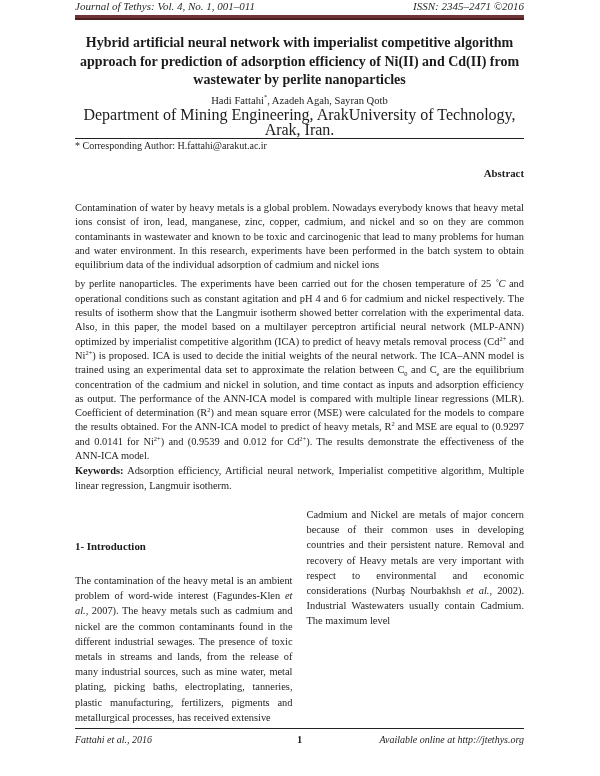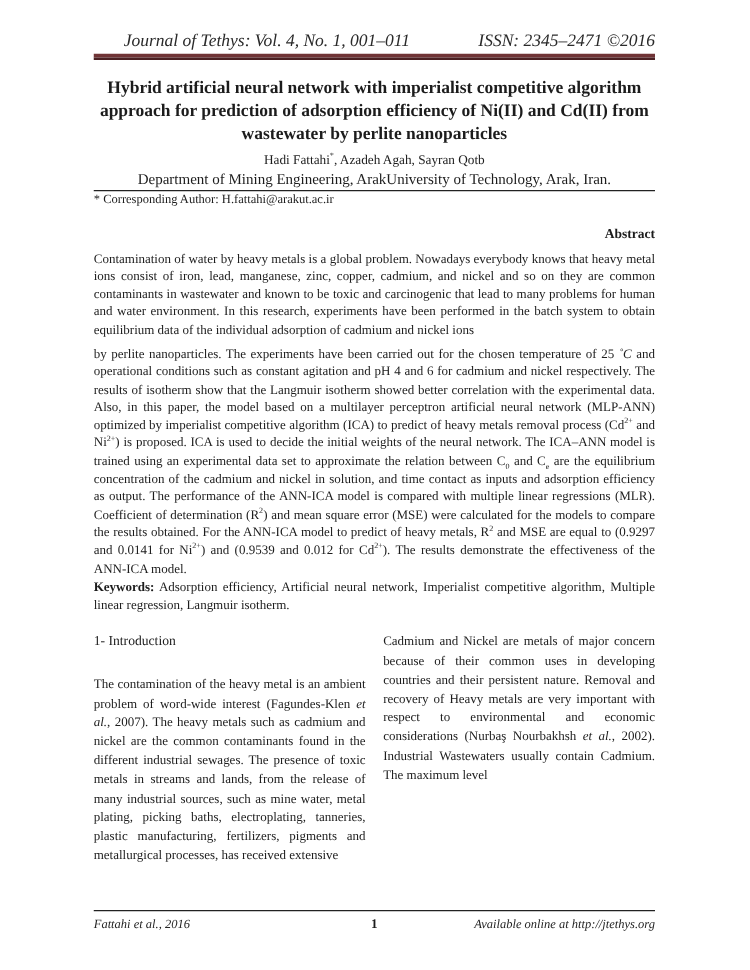--- a/index.html
+++ b/index.html
@@ -14,45 +14,44 @@
     position:relative;
     width:600px;height:776px;
     background:#ffffff;
     color:var(--text);
     font-family:"Liberation Serif","DejaVu Serif",serif;
     overflow:hidden;
   }
   .content{padding:0 76px 0 75px;}
   .page-header{
     display:flex;justify-content:space-between;
-    padding-top:28px;
-    font-style:italic;font-size:14px;line-height:12px;color:#2a2a2a;margin-left:24px;
+    font-style:italic;font-size:11px;line-height:12px;color:#2a2a2a;
   }
   .rule-double{
     margin-top:3px;height:1px;
     border-top:3px solid var(--rule);
     border-bottom:2px solid var(--rule-dark);
   }
   .paper-title{
     margin:14px auto 0;max-width:446px;
     text-align:center;font-size:14px;font-weight:bold;line-height:18.5px;
   }
   .authors{margin-top:4px;text-align:center;font-size:10.6px;line-height:14.5px;}
-  .affiliation{text-align:center;font-size:12px;line-height:14.5px;}
+  .affiliation{text-align:center;font-size:16px;line-height:14.5px;}
   .thin-rule{border-top:1.4px solid #222;margin-top:1px;}
   .corresponding{margin-top:0;font-size:10px;line-height:14px;}
   .abstract-heading{margin-top:14px;font-size:10.8px;font-weight:bold;line-height:13px;text-align:right;}
   p.body-text{font-size:10.4px;line-height:14.3px;text-align:justify;}
-  .abs-p1{margin-top:7px;}
+  .abs-p1{margin-top:21px;}
   .abs-p2{margin-top:5px;}
   .keywords{margin-top:1px;}
   .columns{display:flex;gap:14px;margin-top:14px;}
   .col{width:218px;}
   .col p{font-size:10.4px;line-height:15.2px;text-align:justify;}
-  .intro-heading{font-size:10.9px;font-weight:normal;line-height:15px;margin-bottom:19px;}
+  .intro-heading{font-size:10.9px;font-weight:bold;line-height:15px;margin-bottom:19px;margin-top:32px;}
   .col-right p + p{margin-top:4px;}
   .page-footer{
     position:absolute;left:75px;right:76px;top:728px;
     border-top:1.4px solid #222;
   }
   .footer-row{
     position:relative;
     display:flex;justify-content:space-between;
     margin-top:4px;font-size:10px;line-height:13px;
   }

